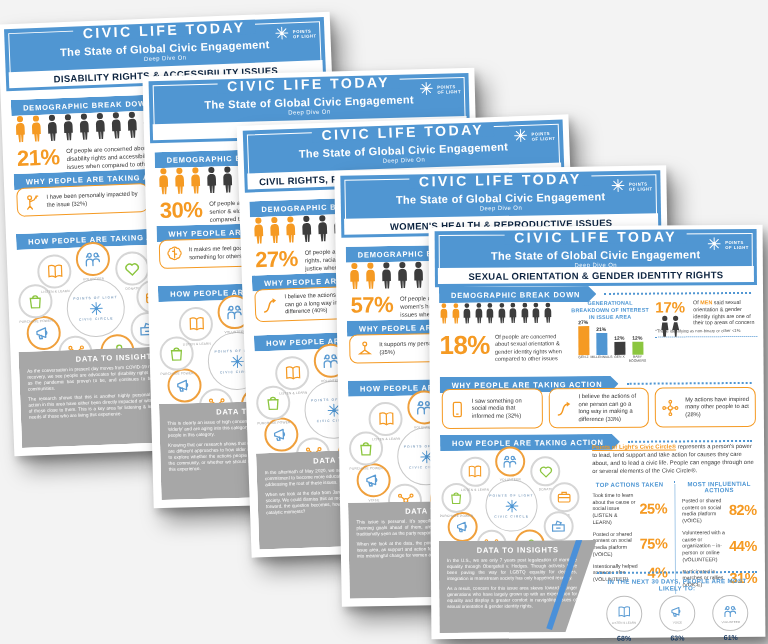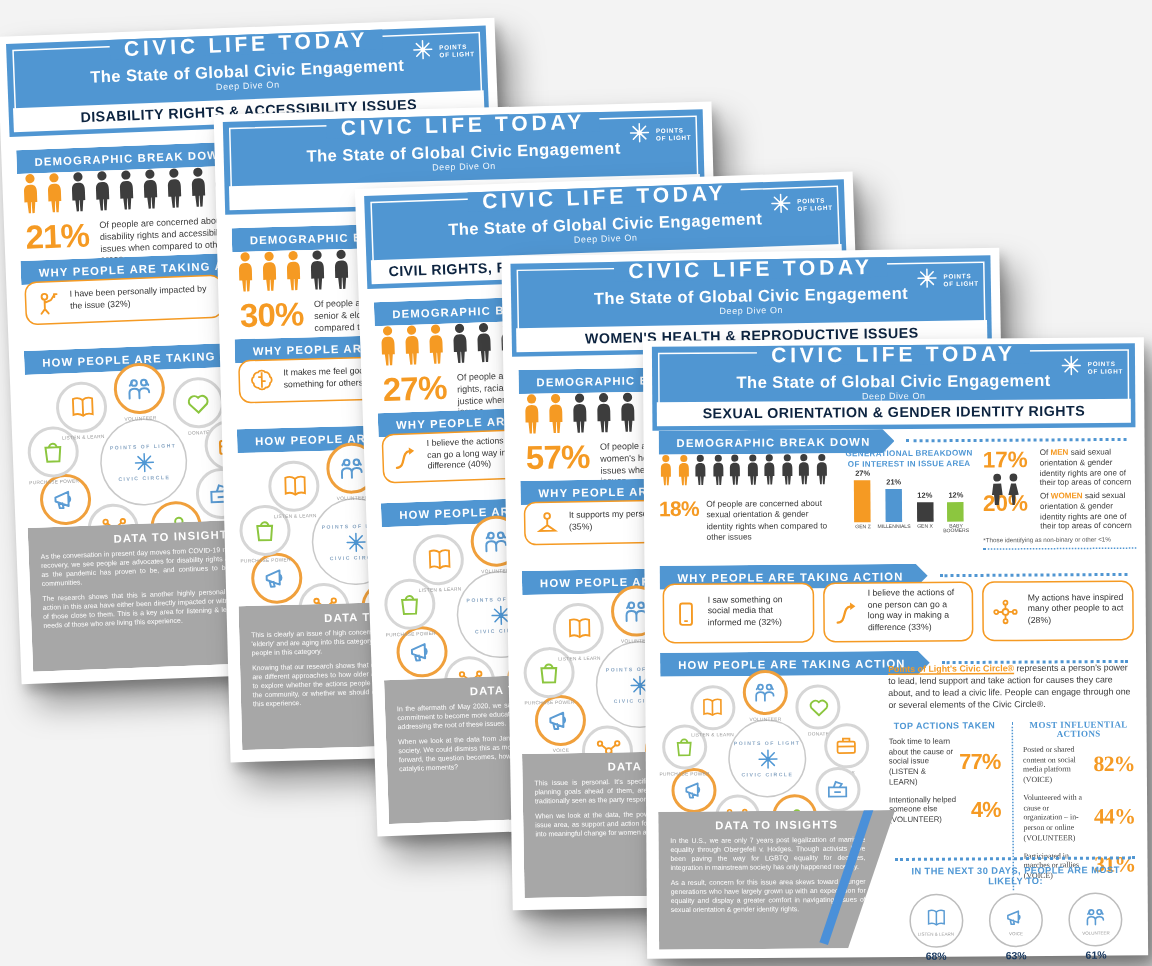--- a/index.html
+++ b/index.html
@@ -32,21 +32,21 @@
   .person{width:13px;height:27px;}
   .b-stat{position:absolute;left:14px;top:124px;display:flex;gap:7px;align-items:flex-start;}
   .bigpct{color:#f59a23;font-weight:bold;font-size:22px;line-height:1;letter-spacing:-.5px;}
   .desc{font-size:6px;color:#3c3c3c;width:100px;line-height:1.3;padding-top:2px;}
   
   .fdemo{position:absolute;top:74px;left:10px;right:6px;height:74px;display:flex;gap:6px;}
   .fd-left{width:126px;position:relative;}
   .front-people{position:static;display:flex;gap:2px;margin-top:2px;}
   .front-people .person{width:9.5px;height:21px;}
   .fd-stat{display:flex;gap:5px;margin-top:8px;}
-  .fd-stat .bigpct{font-size:14px;}
+  .fd-stat .bigpct{font-size:26px;}
   .fd-stat .desc{width:82px;font-size:5.6px;}
   .fd-chart{width:92px;}
   .chtitle{color:#4f97d4;font-weight:bold;font-size:5.4px;text-align:center;letter-spacing:.2px;line-height:1.25;margin-bottom:3px;}
   .bars{display:flex;align-items:flex-end;justify-content:space-between;height:40px;padding:0 3px;}
   .barcell{display:flex;flex-direction:column;align-items:center;width:18px;}
   .barval{font-size:5px;font-weight:bold;color:#333;margin-bottom:1px;}
   .bar{width:11px;}
   .barlab{font-size:3.4px;color:#444;margin-top:1.5px;text-align:center;line-height:1.1;height:7px;}
   .fd-gender{flex:1;position:relative;font-size:5.4px;color:#3c3c3c;}
   .grow{display:flex;gap:4px;margin-bottom:2px;}
@@ -70,21 +70,21 @@
   .cctx{font-size:3.4px;color:#8aa7c4;letter-spacing:1px;font-weight:bold;}
   .sat{position:absolute;border-radius:50%;background:#fff;display:flex;align-items:center;justify-content:center;box-sizing:border-box;border:2px solid #d6d6d6;}
   .sat.hi{border:2.5px solid #f0a03c;}
   .satlab{position:absolute;width:44px;text-align:center;font-size:3.2px;color:#9a9a9a;letter-spacing:.2px;}
   
   .fright{position:absolute;left:162px;right:8px;top:218px;}
   .fpara{font-size:5.9px;color:#3c3c3c;line-height:1.35;margin-bottom:6px;}
   .fplink{color:#f59a23;font-weight:bold;text-decoration:underline;}
   .facts{display:flex;}
   .acts{flex:1;}
-  .acts+.acts{border-left:1.5px dotted #5096d2;padding-left:7px;margin-left:7px;font-family:Liberation Serif, serif;}
+  .acts+.acts{border-left:1.5px dotted #5096d2;padding-left:7px;margin-left:7px;}
   .acthead{color:#4f97d4;font-weight:bold;font-size:6px;letter-spacing:.3px;text-align:center;margin-bottom:4px;}
   .actrow{display:flex;align-items:center;gap:4px;margin-bottom:5px;}
   .acttext{flex:1;font-size:5.2px;color:#3c3c3c;line-height:1.3;}
   .actpct{color:#f59a23;font-weight:bold;font-size:14.5px;letter-spacing:-.5px;}
   .fnext{position:absolute;left:166px;right:8px;top:346px;border-top:2px dotted #5096d2;padding-top:4px;}
   .fntitle{color:#4f97d4;font-weight:bold;font-size:6.2px;text-align:center;letter-spacing:.3px;margin-bottom:4px;}
   .n30row{display:flex;justify-content:space-around;}
   .n30item{display:flex;flex-direction:column;align-items:center;}
   .n30circle{width:34px;height:34px;border:1px solid #bdbdbd;border-radius:50%;display:flex;flex-direction:column;align-items:center;justify-content:center;background:#fff;}
   .n30lab{font-size:3px;color:#999;margin-top:1px;text-align:center;}
@@ -972,24 +972,20 @@
           <span class="gtext"><span>Of</span> <b class="gkey">MEN</b> <span>said sexual orientation &amp; gender identity rights are one of their top areas of concern</span></span>
         </div>
         <div class="gicons"><svg viewBox="0 0 24 24" width="26" height="26" class="">
               <g fill="#3d3d3d">
                 <circle cx="7" cy="3.6" r="2.4"></circle>
                 <path d="M4.6 7.3h4.8l.9 7h-1.9l-.5 6.2H5.5L5 14.3H3.7z"></path>
                 <circle cx="17" cy="3.6" r="2.4"></circle>
                 <path d="M13.8 14.3l1.7-7h3l1.7 7h-2l-.5 6.2h-1.4l-.5-6.2z"></path>
               </g>
             </svg></div>
-        <div class="grow">
-          <span class="gpct">20%</span>
-          <span class="gtext"><span>Of</span> <b class="gkey">WOMEN</b> <span>said sexual orientation &amp; gender identity rights are one of their top areas of concern</span></span>
-        </div>
         <div class="gfoot">*Those identifying as non-binary or other &lt;1%</div>
         <div class="gdots"></div>
       </div>
     </div>
 
     <div class="bannerRow fb-why">
         <div class="banner">WHY PEOPLE ARE TAKING ACTION</div>
         <div class="dotline"></div>
       </div>
     <div class="why-row">
@@ -1131,21 +1127,25 @@
         <div class="satlab" style="left:18.646681467240327px;top:41.06008894588395px;">LISTEN &amp; LEARN</div>
       </div>
 
     <div class="fright">
       <div class="fpara"><span class="fplink">Points of Light's Civic Circle®</span><span> represents a person's power to lead, lend support and take action for causes they care about, and to lead a civic life. People can engage through one or several elements of the Civic Circle®.</span></div>
       <div class="facts">
         <div class="acts acts-top">
           <div class="acthead">TOP ACTIONS TAKEN</div>
         <div class="actrow">
               <span class="acttext">Took time to learn about the cause or social issue (LISTEN &amp; LEARN)</span>
-              <span class="actpct">77%</span>
+              <span class="actpct">25%</span>
+            </div>
+            <div class="actrow">
+              <span class="acttext">Posted or shared content on social media platform (VOICE)</span>
+              <span class="actpct">75%</span>
             </div>
             <div class="actrow">
               <span class="acttext">Intentionally helped someone else (VOLUNTEER)</span>
               <span class="actpct">4%</span>
             </div>
           </div>
         <div class="acts acts-inf">
           <div class="acthead">MOST INFLUENTIAL ACTIONS</div>
         <div class="actrow">
               <span class="acttext">Posted or shared content on social media platform (VOICE)</span>

